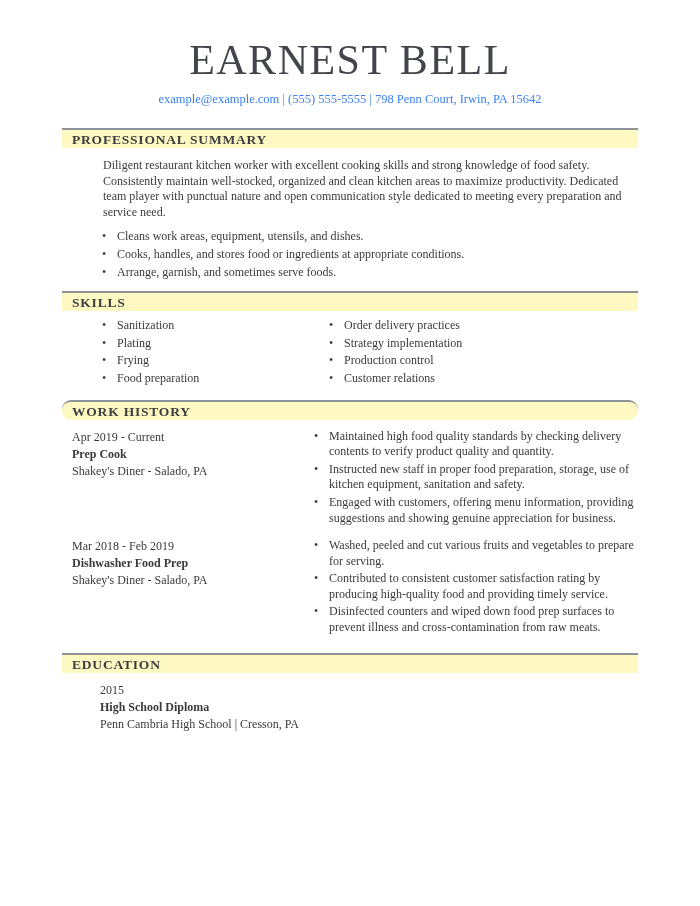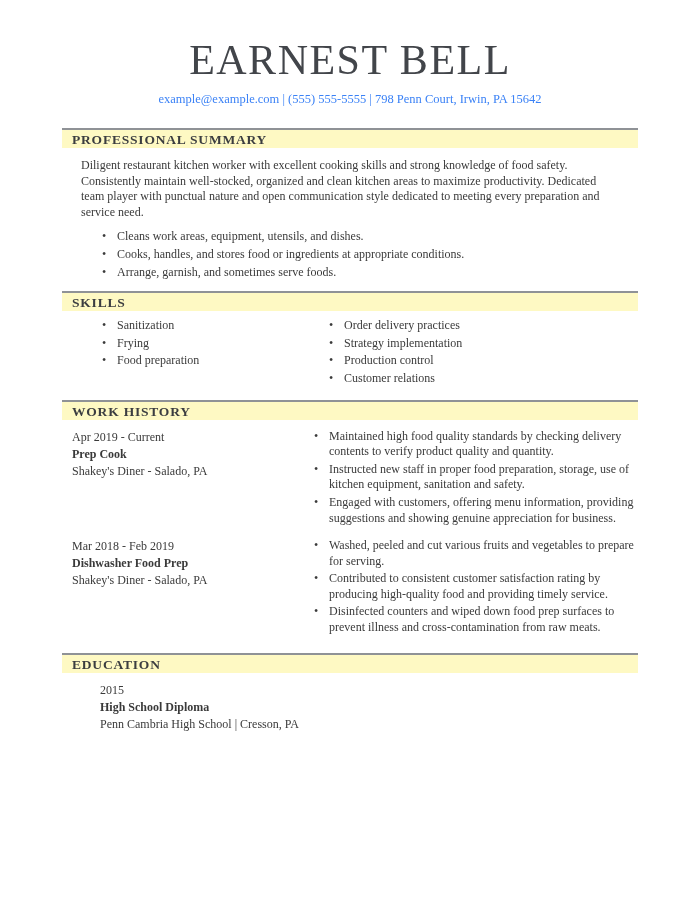--- a/index.html
+++ b/index.html
@@ -35,24 +35,24 @@
     font-size: 13.5px;
     font-weight: bold;
     letter-spacing: 0.8px;
     padding-left: 10px;
     box-sizing: border-box;
     color: #3b3d40;
   }
   .bar-1 { margin-top: 21px; }
   .bar-2 { margin-top: 18px; }
   .bar-3 { margin-top: 11px; }
-  .bar-4 { margin-top: 11px; }
+  .bar-4 { margin-top: 11px; border-radius: 9px; }
   .bar-5 { margin-top: 15px; }
   .summary-text {
-    margin: 10px 0 0 19px;
+    margin: 10px 0 0 41px;
     width: 532px;
     font-size: 12px;
     line-height: 15.6px;
   }
   ul.bullets { list-style: none; margin: 9px 0 0 38px; padding: 0; }
   ul.bullets li {
     position: relative;
     padding-left: 17px;
     font-size: 12px;
     line-height: 15.6px;
@@ -100,20 +100,21 @@
       <li>Cleans work areas, equipment, utensils, and dishes.</li>
       <li>Cooks, handles, and stores food or ingredients at appropriate conditions.</li>
       <li>Arrange, garnish, and sometimes serve foods.</li>
     </ul>
 
     <div class="section-bar bar-3">SKILLS</div>
     <div class="skills-row">
       <div class="skills-col-left">
         <ul class="bullets">
           <li>Sanitization</li>
+          <li>Plating</li>
           <li>Frying</li>
           <li>Food preparation</li>
         </ul>
       </div>
       <div class="skills-col-right">
         <ul class="bullets" style="margin-left:0;">
           <li>Order delivery practices</li>
           <li>Strategy implementation</li>
           <li>Production control</li>
           <li>Customer relations</li>

